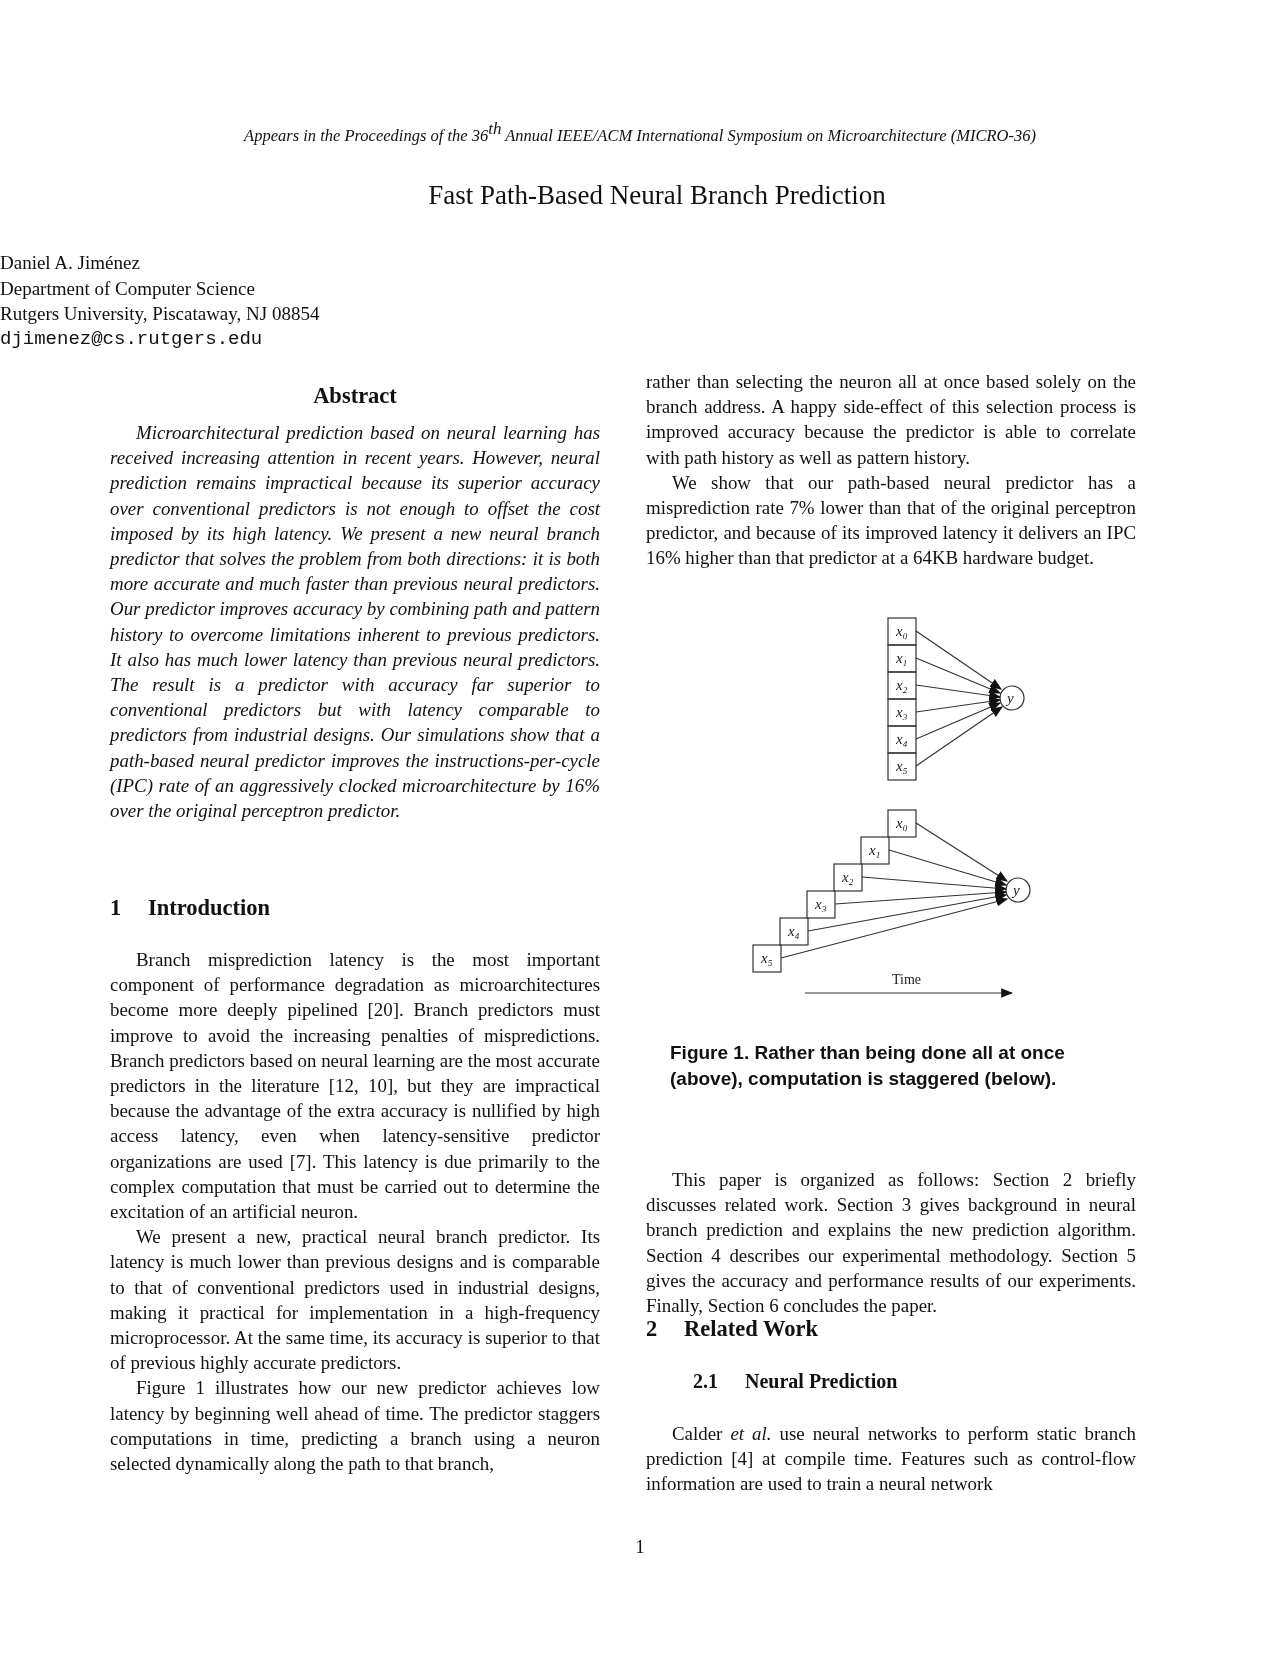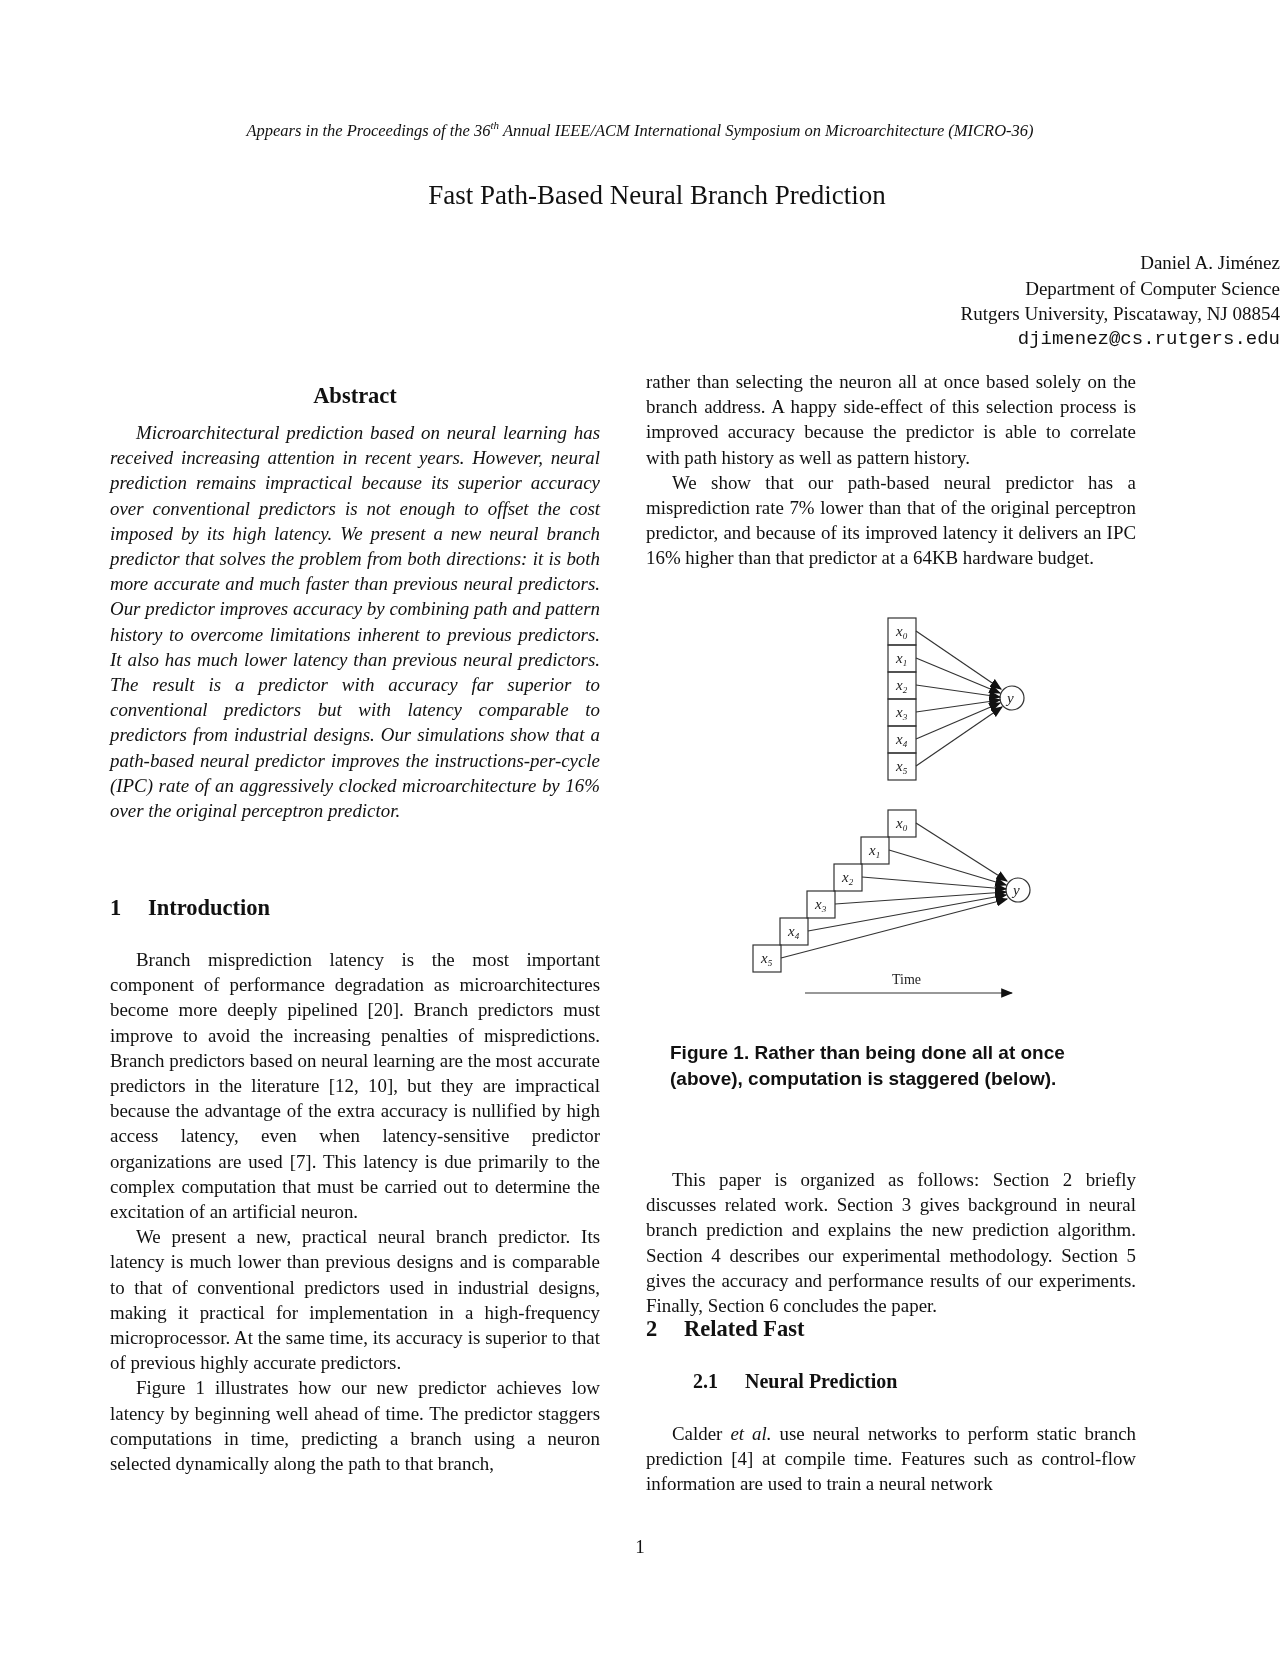--- a/index.html
+++ b/index.html
@@ -1,22 +1,22 @@
 <!DOCTYPE html>
 <html><head>
 <meta charset="utf-8">
 <style>
   html, body { margin:0; padding:0; background:#ffffff; }
   body { width:1280px; height:1656px; position:relative; overflow:hidden;
          font-family:"Liberation Serif", "DejaVu Serif", serif; color:#111; }
   .abs { position:absolute; }
   .header { left:0; width:1280px; top:119px; text-align:center; font-style:italic; font-size:16.5px; }
-  .header sup { font-size:11px; }
+  .header sup { font-size:17px; }
   .title { left:17px; width:1280px; top:180px; text-align:center; font-size:27px; }
-  .author-block { left:0; width:1280px; top:250px; text-align:right; font-size:19px; line-height:25.5px; }
+  .author-block { left:0; width:1280px; top:250px; text-align:left; font-size:19px; line-height:25.5px; }
   .email { font-family:"Liberation Mono", "DejaVu Sans Mono", monospace; font-size:19px; }
   .col { width:490px; font-size:18.9px; line-height:25.2px; text-align:justify; }
   .col p { margin:0; text-indent:26px; }
   .col p.noindent { text-indent:0; }
   .left { left:110px; }
   .right { left:646px; }
   .abstract-h { left:110px; width:490px; top:383px; text-align:center; font-weight:bold; font-size:22.5px; }
   .abstract { top:420px; font-style:italic; }
   .sec-h { font-weight:bold; font-size:22.5px; }
   .sec-h .num { display:inline-block; width:38px; }
@@ -116,21 +116,21 @@
   </g>
   <text x="252" y="384" font-size="14" fill="#222">Time</text>
 </svg>
 
 <div class="abs caption">Figure 1. Rather than being done all at once (above), computation is staggered (below).</div>
 
 <div class="abs col right" style="top:1135px;margin-top:32px;">
   <p>This paper is organized as follows: Section 2 briefly discusses related work. Section 3 gives background in neural branch prediction and explains the new prediction algorithm. Section 4 describes our experimental methodology. Section 5 gives the accuracy and performance results of our experiments. Finally, Section 6 concludes the paper.</p>
 </div>
 
-<div class="abs sec-h" style="left:646px; top:1316px;"><span class="num">2</span><span>Related Fast</span></div>
+<div class="abs sec-h" style="left:646px; top:1316px;"><span class="num">2</span><span>Related Work</span></div>
 
 <div class="abs subsec-h" style="left:646px; top:1370px;"><span class="num">2.1</span><span>Neural Prediction</span></div>
 
 <div class="abs col right" style="top:1421px;">
   <p><span>Calder </span><em>et al.</em><span> use neural networks to perform static branch prediction [4] at compile time. Features such as control-flow information are used to train a neural network</span></p>
 </div>
 
 <div class="abs pagenum">1</div>
 
 </body></html>

